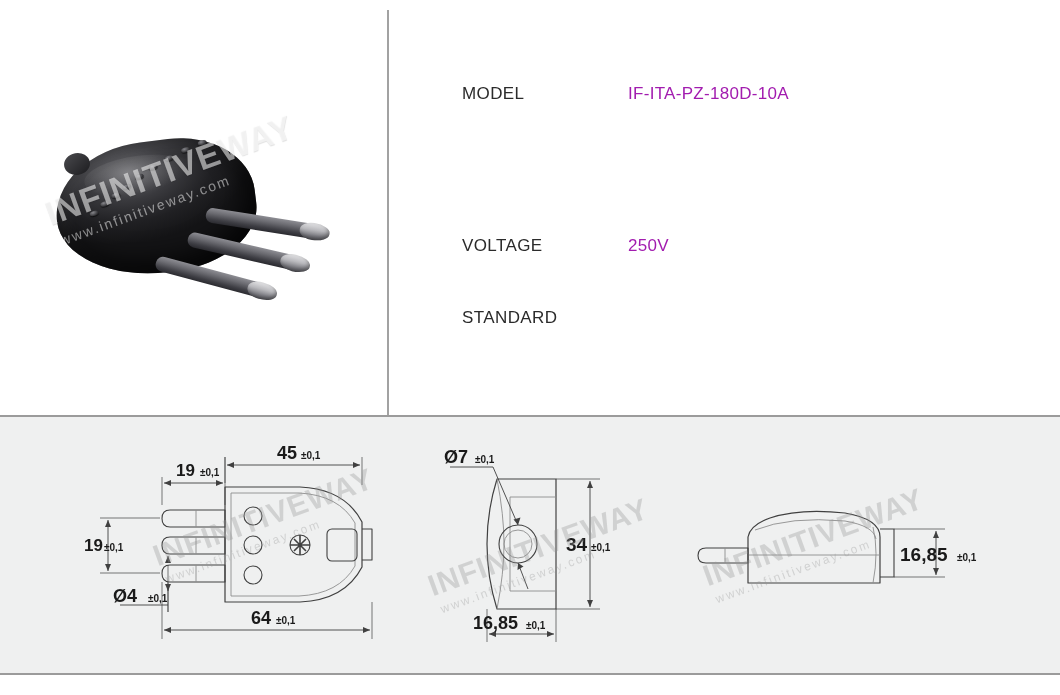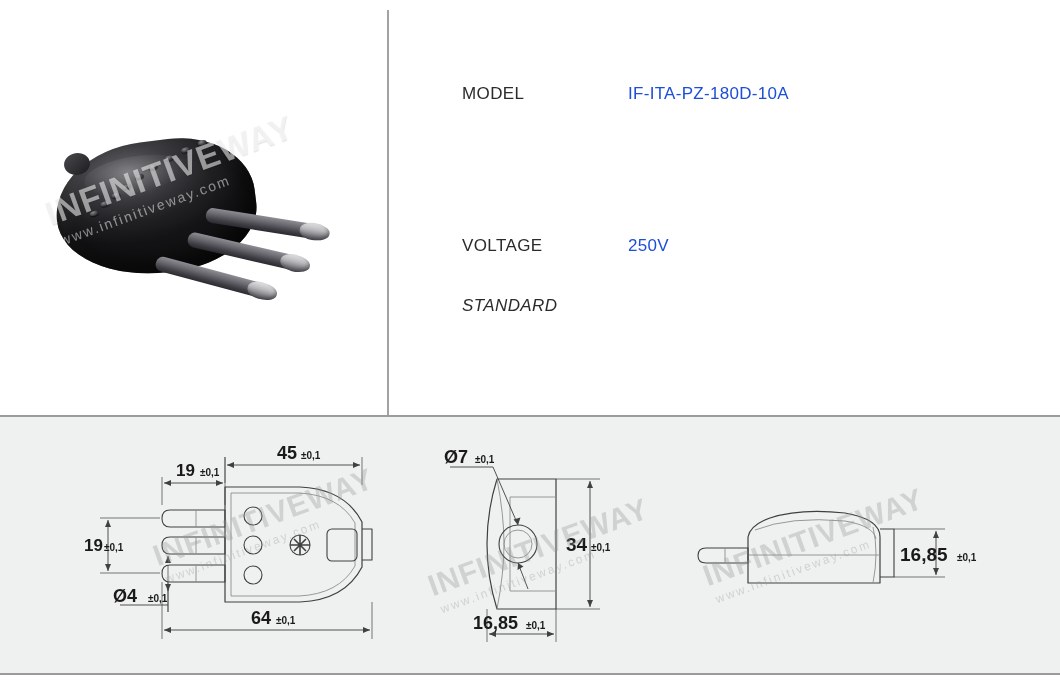--- a/index.html
+++ b/index.html
@@ -134,27 +134,27 @@
     width: 560px;
     height: 24px;
   }
   .spec-label {
     position: absolute; left: 0; top: 0;
     font-size: 17px; color: #2b2b2b; letter-spacing: .4px;
     white-space: nowrap;
   }
   .spec-value {
     position: absolute; left: 166px; top: 0;
-    font-size: 17px; color: #1d4ed8; letter-spacing: .3px;
+    font-size: 17px; color: #a21caf; letter-spacing: .3px;
     white-space: nowrap;
   }
   .spec-row.r0 { top: 84px; }
   .spec-row.r1 { top: 160px; }
   .spec-row.r2 { top: 236px; }
-  .spec-row.r3 { top: 296px; font-style: italic; }
+  .spec-row.r3 { top: 308px; }
 
   
   .drawings-panel {
     position: absolute;
     left: 0; top: 415px;
     width: 1060px; height: 260px;
     background: #eff0f0;
     border-top: 2px solid #9b9b9b;
     border-bottom: 2px solid #9b9b9b;
     overflow: hidden;

